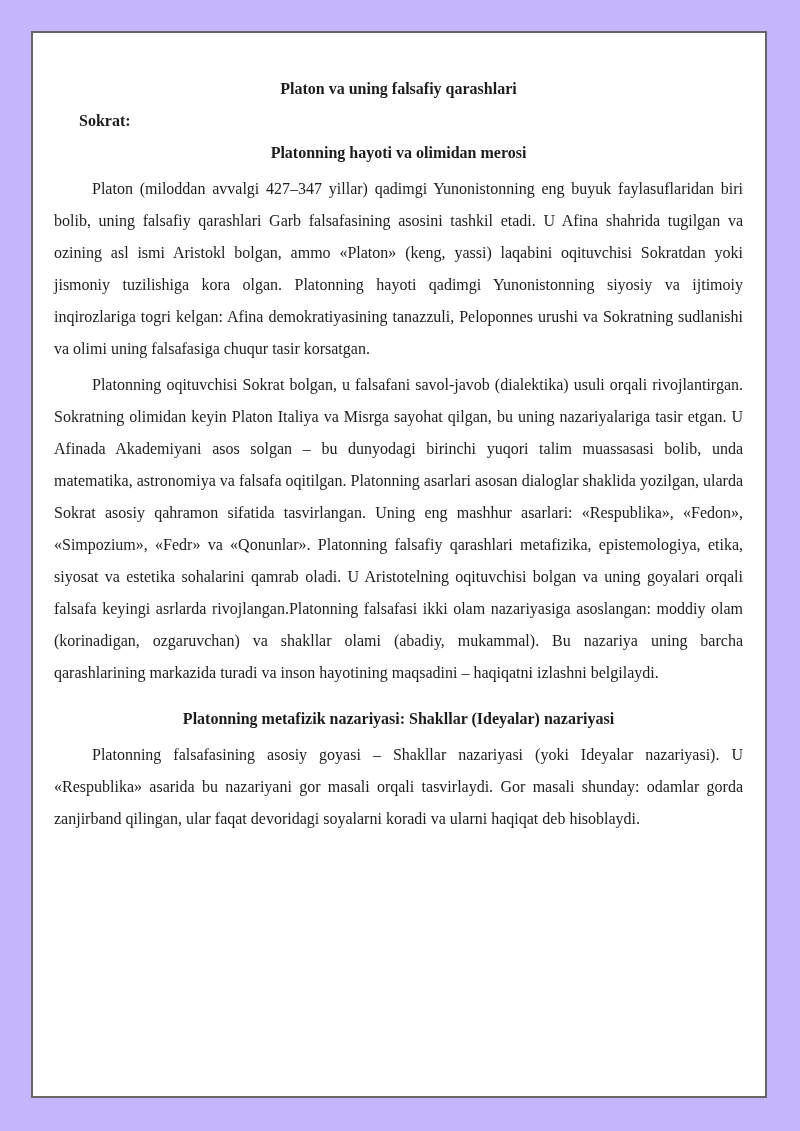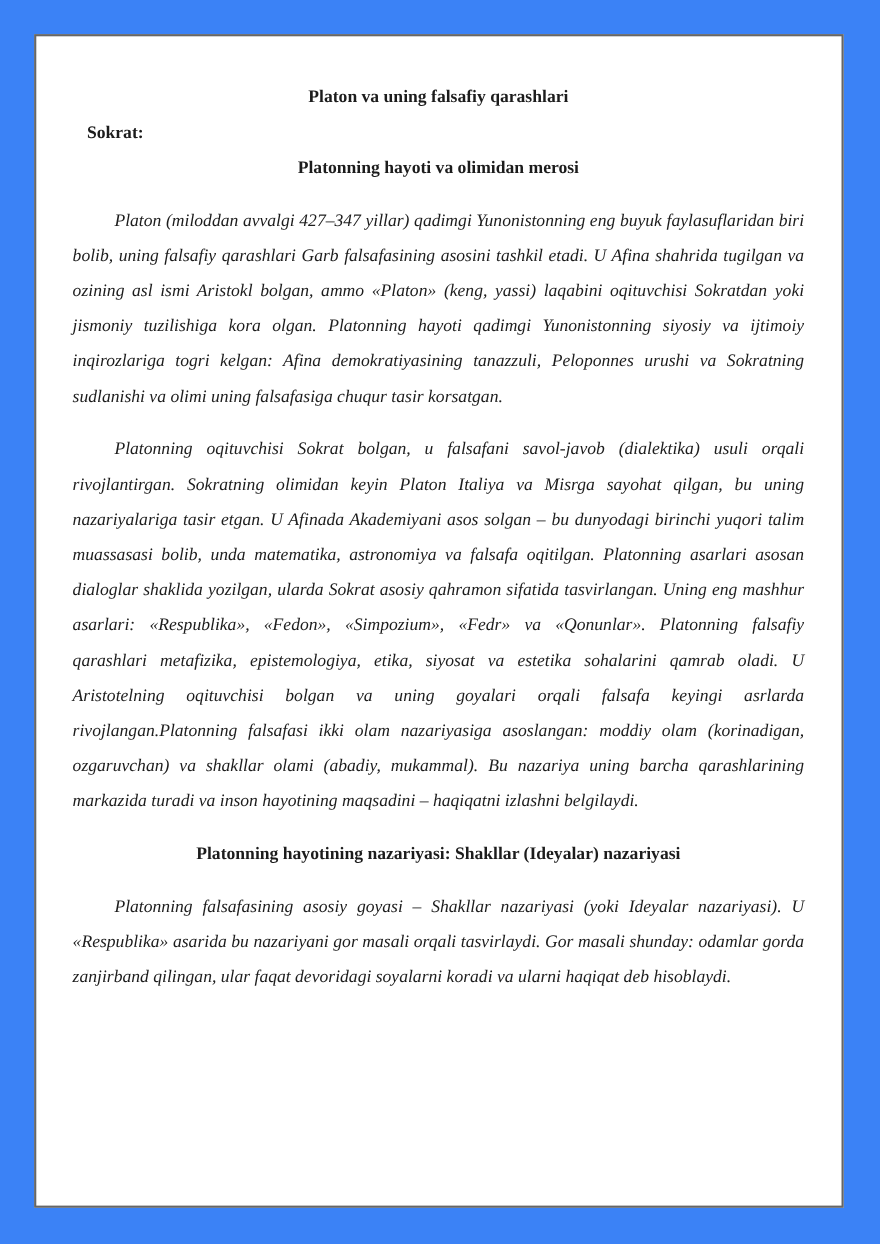--- a/index.html
+++ b/index.html
@@ -4,21 +4,21 @@
 <style>
   html, body {
     margin: 0;
     padding: 0;
     background: #ffffff;
   }
   .page {
     position: relative;
     width: 800px;
     height: 1131px;
-    background: #3b82f6;
+    background: #c4b5fd;
     overflow: hidden;
     font-family: "Liberation Serif", "DejaVu Serif", serif;
     color: #1c1c1c;
   }
   .frame {
     position: absolute;
     left: 31px;
     top: 31px;
     width: 736px;
     height: 1067px;
@@ -40,24 +40,23 @@
     margin: 0;
     font-size: 16px;
     line-height: 32px;
     font-weight: bold;
   }
   .intro-label {
     text-align: left;
     padding-left: 29px;
   }
   .content p {
-    margin: 16px;
+    margin: 4px;
     text-align: justify;
     text-indent: 38px;
-    font-style: italic;
   }
   .heading-gap {
     margin-top: 14px;
   }
 </style>
 </head>
 <body>
 
 <div class="page">
   <div class="frame">
@@ -67,19 +66,19 @@
 
 
       <h3 class="bold intro-label">Sokrat:</h3>
 
       <h4 class="center bold">Platonning hayoti va olimidan merosi</h4>
 
       <p>Platon (miloddan avvalgi 427–347 yillar) qadimgi Yunonistonning eng buyuk faylasuflaridan biri bolib, uning falsafiy qarashlari Garb falsafasining asosini tashkil etadi. U Afina shahrida tugilgan va ozining asl ismi Aristokl bolgan, ammo «Platon» (keng, yassi) laqabini oqituvchisi Sokratdan yoki jismoniy tuzilishiga kora olgan. Platonning hayoti qadimgi Yunonistonning siyosiy va ijtimoiy inqirozlariga togri kelgan: Afina demokratiyasining tanazzuli, Peloponnes urushi va Sokratning sudlanishi va olimi uning falsafasiga chuqur tasir korsatgan.</p>
 
       <p>Platonning oqituvchisi Sokrat bolgan, u falsafani savol-javob (dialektika) usuli orqali rivojlantirgan. Sokratning olimidan keyin Platon Italiya va Misrga sayohat qilgan, bu uning nazariyalariga tasir etgan. U Afinada Akademiyani asos solgan – bu dunyodagi birinchi yuqori talim muassasasi bolib, unda matematika, astronomiya va falsafa oqitilgan. Platonning asarlari asosan dialoglar shaklida yozilgan, ularda Sokrat asosiy qahramon sifatida tasvirlangan. Uning eng mashhur asarlari: «Respublika», «Fedon», «Simpozium», «Fedr» va «Qonunlar». Platonning falsafiy qarashlari metafizika, epistemologiya, etika, siyosat va estetika sohalarini qamrab oladi. U Aristotelning oqituvchisi bolgan va uning goyalari orqali falsafa keyingi asrlarda rivojlangan.Platonning falsafasi ikki olam nazariyasiga asoslangan: moddiy olam (korinadigan, ozgaruvchan) va shakllar olami (abadiy, mukammal). Bu nazariya uning barcha qarashlarining markazida turadi va inson hayotining maqsadini – haqiqatni izlashni belgilaydi.</p>
 
-      <h4 class="center bold heading-gap">Platonning hayotining nazariyasi: Shakllar (Ideyalar) nazariyasi</h4>
+      <h4 class="center bold heading-gap">Platonning metafizik nazariyasi: Shakllar (Ideyalar) nazariyasi</h4>
 
       <p>Platonning falsafasining asosiy goyasi – Shakllar nazariyasi (yoki Ideyalar nazariyasi). U «Respublika» asarida bu nazariyani gor masali orqali tasvirlaydi. Gor masali shunday: odamlar gorda zanjirband qilingan, ular faqat devoridagi soyalarni koradi va ularni haqiqat deb hisoblaydi.</p>
 
     </div>
   </div>
 </div>
 
 </body></html>

